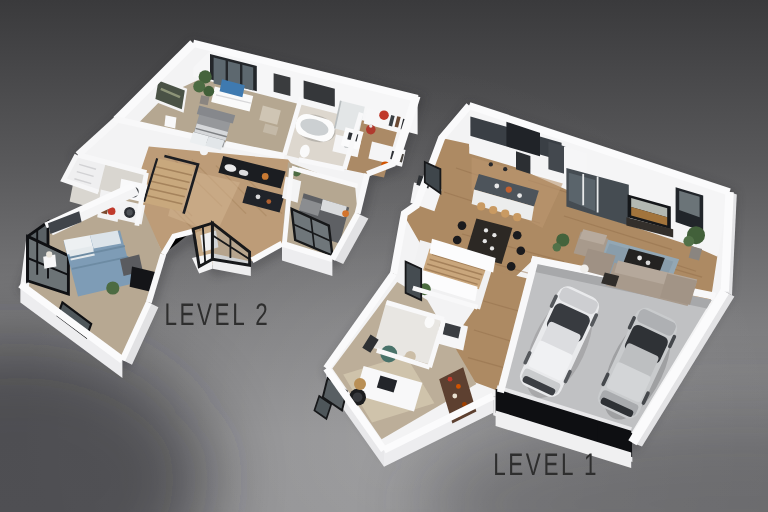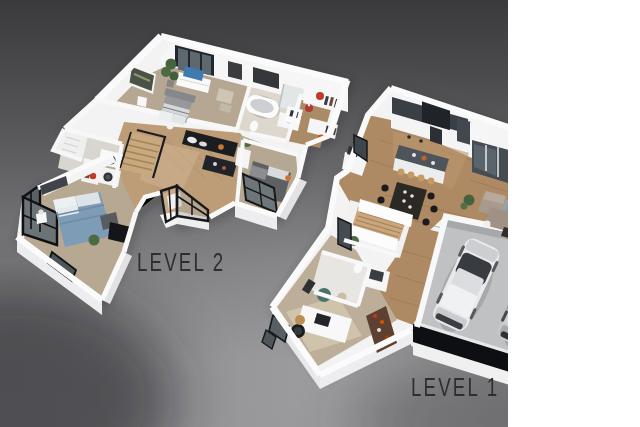--- a/index.html
+++ b/index.html
@@ -1,16 +1,16 @@
 <!DOCTYPE html>
 <html><head>
 <meta charset="utf-8">
 <style>
 html,body{margin:0;padding:0;}
-#stage{width:508px;height:427px;position:relative;overflow:hidden;font-family:"Liberation Sans",sans-serif;}
+#stage{width:640px;height:427px;position:relative;overflow:hidden;font-family:"Liberation Sans",sans-serif;}
 </style>
 </head>
 <body>
 <div id="stage">
 <svg width="640" height="427" viewBox="0 0 640 427" xmlns="http://www.w3.org/2000/svg">
 <defs>
 <linearGradient id="bg" x1="0" y1="0" x2="0" y2="1">
 <stop offset="0" stop-color="#3a3a3c"></stop>
 <stop offset="0.32" stop-color="#59595b"></stop>
 <stop offset="0.62" stop-color="#7c7c7e"></stop>

